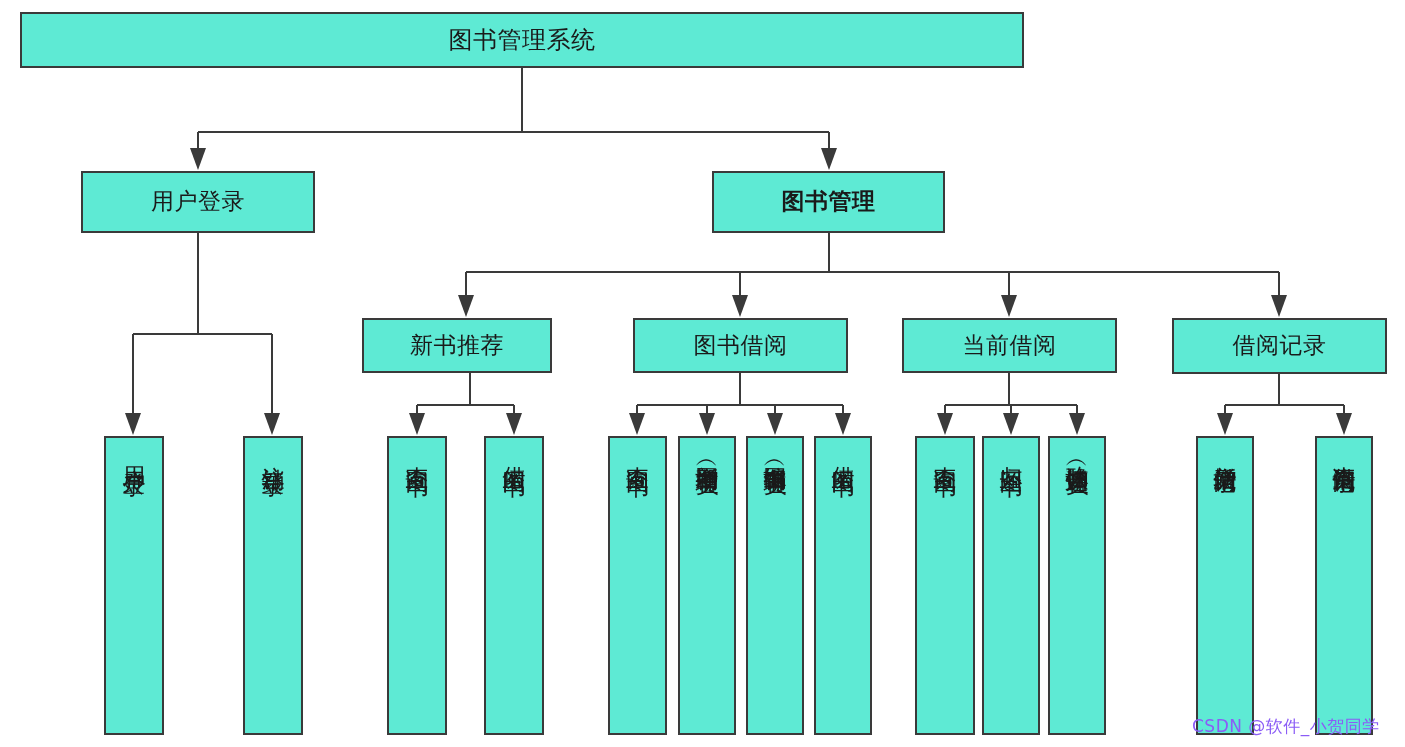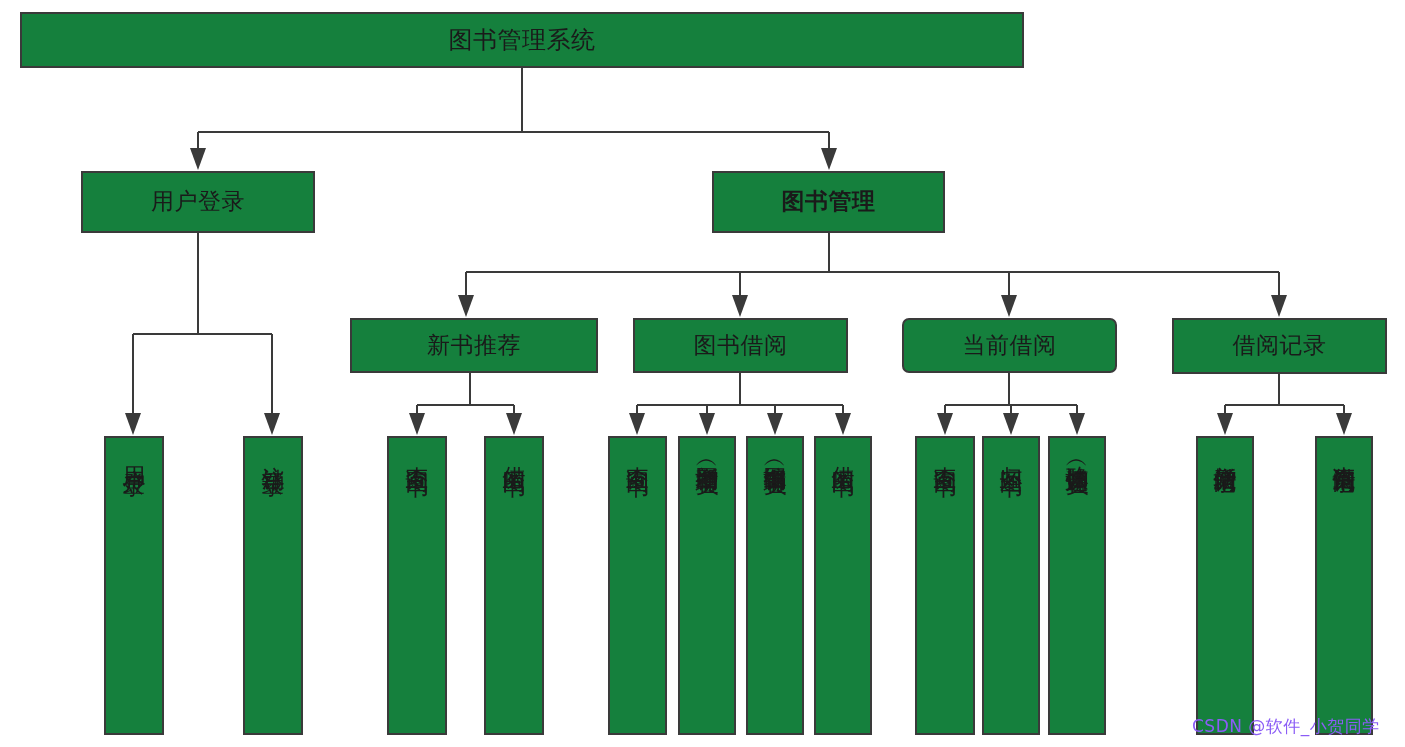--- a/index.html
+++ b/index.html
@@ -20,21 +20,21 @@
   #diagram-svg {
     position: absolute;
     top: 0;
     left: 0;
     width: 1405px;
     height: 747px;
   }
   .node-box {
     position: absolute;
     box-sizing: border-box;
-    background: #15803d;
+    background: #5eead4;
     border: 2.5px solid #3a3a3a;
     display: flex;
     align-items: center;
     justify-content: center;
     overflow: hidden;
   }
   .node-label {
     color: #1a1a1a;
     line-height: 1.18;
     text-align: center;
@@ -138,27 +138,27 @@
   <div id="node-layer">
       <div class="node-box horiz root" style="left: 20px; top: 12px; width: 1004px; height: 56px;">
         <span class="node-label">图书管理系统</span>
       </div>
       <div class="node-box horiz" style="left: 81px; top: 171px; width: 234px; height: 62px;">
         <span class="node-label">用户登录</span>
       </div>
       <div class="node-box horiz" style="left: 712px; top: 171px; width: 233px; height: 62px; font-weight: bold;">
         <span class="node-label">图书管理</span>
       </div>
-      <div class="node-box horiz" style="left: 350px; top: 318px; width: 248px; height: 55px;">
+      <div class="node-box horiz" style="left: 362px; top: 318px; width: 190px; height: 55px;">
         <span class="node-label">新书推荐</span>
       </div>
       <div class="node-box horiz" style="left: 633px; top: 318px; width: 215px; height: 55px;">
         <span class="node-label">图书借阅</span>
       </div>
-      <div class="node-box horiz" style="left: 902px; top: 318px; width: 215px; height: 55px; border-radius: 7px;">
+      <div class="node-box horiz" style="left: 902px; top: 318px; width: 215px; height: 55px;">
         <span class="node-label">当前借阅</span>
       </div>
       <div class="node-box horiz" style="left: 1172px; top: 318px; width: 215px; height: 56px;">
         <span class="node-label">借阅记录</span>
       </div>
       <div class="node-box vert" style="left: 104px; top: 436px; width: 60px; height: 299px;">
         <span class="node-label">用户登录</span>
       </div>
       <div class="node-box vert" style="left: 243px; top: 436px; width: 60px; height: 299px;">
         <span class="node-label">注销登录</span>

